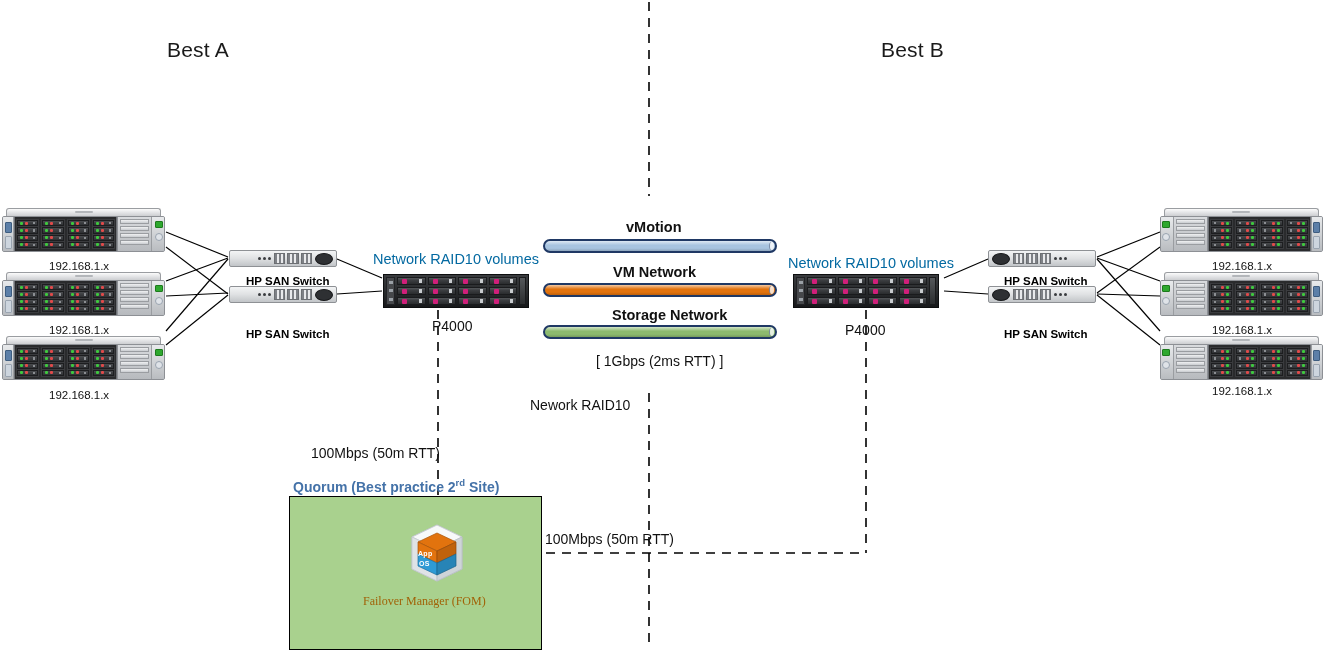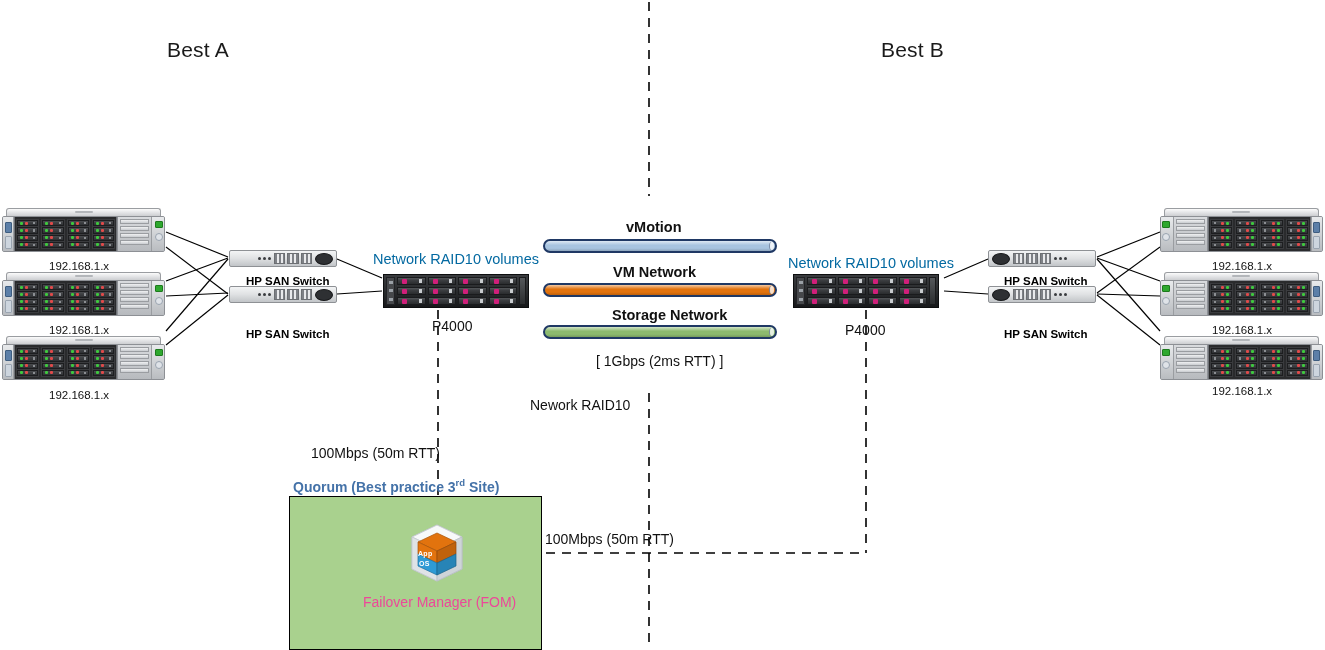--- a/index.html
+++ b/index.html
@@ -71,22 +71,23 @@
   .quorum-label {
     font-size: 14px;
     font-weight: bold;
     color: #4472a8;
   }
   .quorum-label sup {
     font-size: 9.5px;
     vertical-align: super;
   }
   .fom-label {
-    font-size: 14px;
-    color: #ec4899;
+    font-size: 12px;
+    color: #a16207;
+    font-family: Liberation Serif, serif;
   }
 
   
   .server {
     position: absolute;
     width: 163px;
     height: 46px;
   }
   .server .lid {
     position: absolute;
@@ -1111,21 +1112,21 @@
     </div>
   </div>
   <div class="lbl ip-label" style="left:1212px; top:385px;">192.168.1.x</div>
 
   <div class="lbl nw-raid-label" style="left:530px; top:398px;">Nework RAID10</div>
 
   <div class="lbl rtt-label" style="left:311px; top:446px;">100Mbps (50m RTT)</div>
 
   <div class="lbl rtt-label" style="left:545px; top:532px;">100Mbps (50m RTT)</div>
 
-  <div class="lbl quorum-label" style="left: 293px; top: 478px; color: rgb(68, 114, 168);"><span>Quorum (Best practice 3</span><sup>rd</sup><span> Site)</span></div>
+  <div class="lbl quorum-label" style="left: 293px; top: 478px; color: rgb(68, 114, 168);"><span>Quorum (Best practice 2</span><sup>rd</sup><span> Site)</span></div>
 
   <div class="quorum-box" id="quorum-box" style="left: 289px; top: 496px; width: 253px; height: 154px; background: rgb(169, 209, 142);"></div>
 
   <div class="cube" style="left:411px; top:524px;">
     <svg class="frame" viewBox="0 0 52 58" xmlns="http://www.w3.org/2000/svg">
 
       <polygon points="26,1 51,13 51,45 26,57 1,45 1,13" fill="#eceff1" stroke="#b9bfc4" stroke-width="1"></polygon>
       <polygon points="26,1 51,13 26,25 1,13" fill="#f7f9fa" stroke="#c3c8cd" stroke-width=".8"></polygon>
       <polygon points="1,13 26,25 26,57 1,45" fill="#dfe3e6" stroke="#c3c8cd" stroke-width=".8"></polygon>
       <polygon points="51,13 51,45 26,57 26,25" fill="#ced4d8" stroke="#b9bfc4" stroke-width=".8"></polygon>

